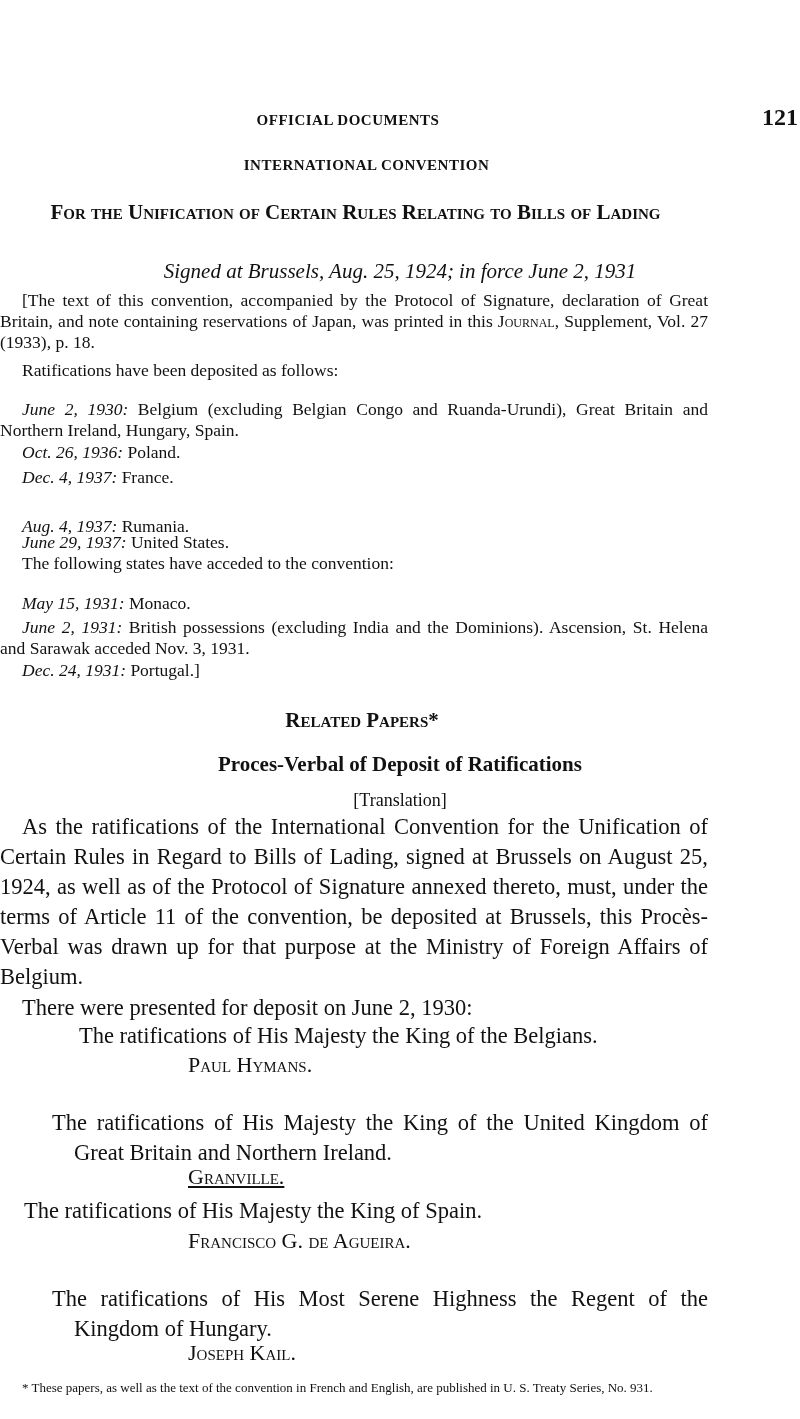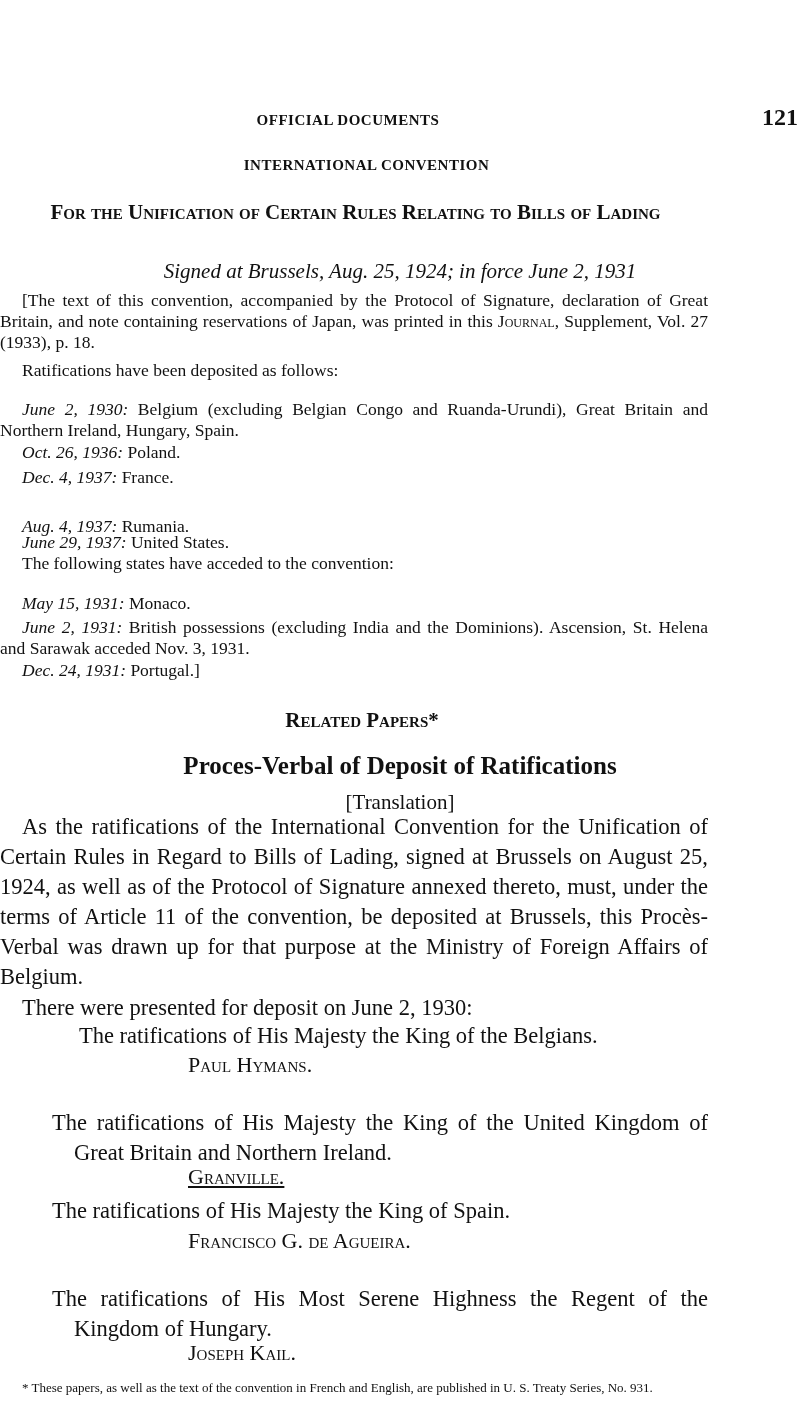--- a/index.html
+++ b/index.html
@@ -34,24 +34,24 @@
   .it { font-style: italic; }
   .sc { font-variant: small-caps; }
   .block { position: absolute; left: 0; width: 708px; white-space: normal; text-align: justify; }
   .indent { text-indent: 22px; }
   .h-related {
     left: 0; width: 724px; top: 708px; text-align: center;
     font-size: 21px; font-weight: bold; font-variant: small-caps;
   }
   .h-proces {
     left: 0; width: 800px; top: 752px; text-align: center;
-    font-size: 25px; font-weight: bold;
+    font-size: 21px; font-weight: bold;
   }
   .translation {
-    left: 0; width: 800px; top: 790px; text-align: center; font-size: 21px;
+    left: 0; width: 800px; top: 790px; text-align: center; font-size: 18px;
   }
   .sig { font-variant: small-caps; font-size: 22px; }
   .footnote { font-size: 13px; line-height: 21px; }
 </style>
 </head>
 <body>
 
 <div class="abs running-head">OFFICIAL DOCUMENTS</div>
 <div class="abs page-num">121</div>
 
@@ -84,21 +84,21 @@
 <div class="block p22" style="top:993px; padding-left:22px; box-sizing:border-box;">There were presented for deposit on June 2, 1930:</div>
 
 <div class="block p22" style="top:1021px; padding-left:79px; box-sizing:border-box;">The ratifications of His Majesty the King of the Belgians.</div>
 <div class="abs sig" style="left:188px; top:1052px;">Paul Hymans.</div>
 
 <div class="block p22" style="top:1108px; padding-left:52px; box-sizing:border-box; text-indent:0;">
     <span style="display:block; padding-left:22px; text-indent:-22px;">The ratifications of His Majesty the King of the United Kingdom of Great Britain and Northern Ireland.</span>
   </div>
 <div class="abs sig" style="left:188px; top:1164px;text-decoration:underline;">Granville.</div>
 
-<div class="block p22" style="top:1196px; padding-left:52px; box-sizing:border-box;">The ratifications of His Majesty the King of Spain.</div>
+<div class="block p22" style="top:1196px; padding-left:24px; box-sizing:border-box;">The ratifications of His Majesty the King of Spain.</div>
 <div class="abs sig" style="left:188px; top:1228px;">Francisco G. de Agueira.</div>
 
 <div class="block p22" style="top:1284px; padding-left:52px; box-sizing:border-box;">
     <span style="display:block; padding-left:22px; text-indent:-22px;">The ratifications of His Most Serene Highness the Regent of the Kingdom of Hungary.</span>
   </div>
 <div class="abs sig" style="left:188px; top:1340px;">Joseph Kail.</div>
 
 <div class="block footnote indent" style="top:1377px;">* These papers, as well as the text of the convention in French and English, are published in U. S. Treaty Series, No. 931.</div>
 
 </body></html>

